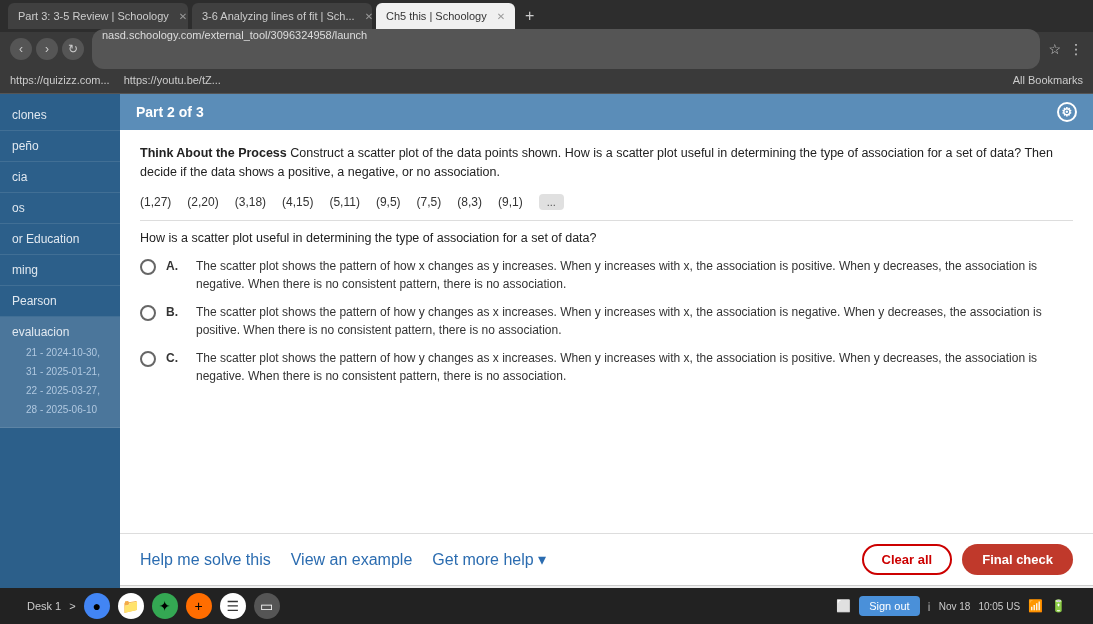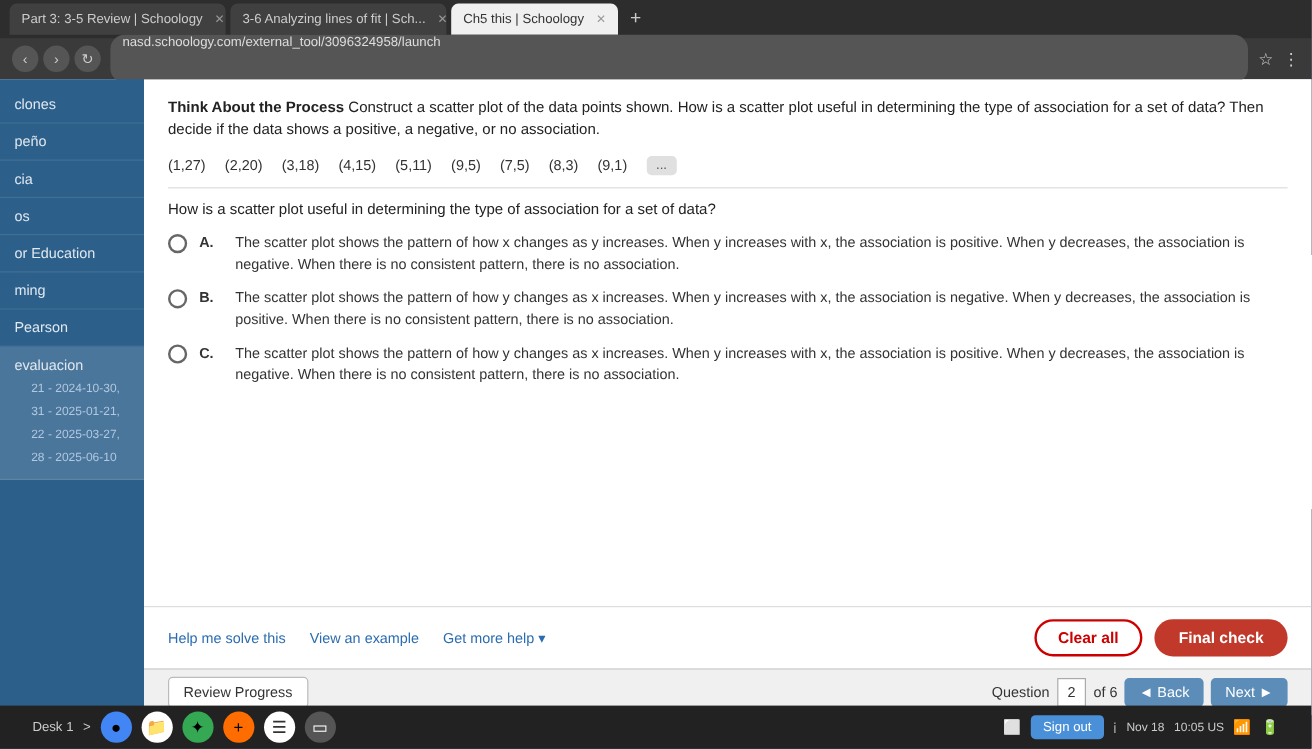--- a/index.html
+++ b/index.html
@@ -269,21 +269,21 @@
       justify-content: space-between;
     }
 
     .action-links {
       display: flex;
       gap: 20px;
       align-items: center;
     }
 
     .action-link {
-      font-size: 12px;
+      font-size: 16px;
       color: #2b6cb0;
       cursor: pointer;
       text-decoration: none;
     }
 
     .clear-all-btn {
       background: white;
       border: 2px solid #c00;
       color: #c00;
       border-radius: 20px;
@@ -449,20 +449,29 @@
       <div class="nav-btn">›</div>
       <div class="nav-btn">↻</div>
     </div>
     <div class="url-field">
       <span>nasd.schoology.com/external_tool/3096324958/launch</span>
     </div>
     <span style="color:#ccc;font-size:14px;">☆</span>
     <span style="color:#ccc;font-size:14px;">⋮</span>
   </div>
 
+  <div class="bookmarks-bar">
+    <div class="bookmark-item">
+      <span>https://quizizz.com...</span>
+    </div>
+    <div class="bookmark-item">
+      <span>https://youtu.be/tZ...</span>
+    </div>
+    <div class="bookmarks-right">All Bookmarks</div>
+  </div>
 </div>
 
 <div class="main-layout">
 
   <div class="sidebar">
     <div class="sidebar-item">
       <span>clones</span>
     </div>
     <div class="sidebar-item">
       <span>peño</span>
@@ -486,20 +495,24 @@
       <div style="margin-bottom:4px;">evaluacion</div>
       <div class="sidebar-sub">21 - 2024-10-30,</div>
       <div class="sidebar-sub">31 - 2025-01-21,</div>
       <div class="sidebar-sub">22 - 2025-03-27,</div>
       <div class="sidebar-sub">28 - 2025-06-10</div>
     </div>
   </div>
 
   <div class="content-area">
 
+    <div class="part-header">
+      <span>Part 2 of 3</span>
+      <div class="settings-icon">⚙</div>
+    </div>
 
     <div class="question-content">
 
       <div class="question-prompt">
         <span class="bold">Think About the Process</span>
         <span> Construct a scatter plot of the data points shown. How is a scatter plot useful in determining the type of association for a set of data? Then decide if the data shows a positive, a negative, or no association.</span>
       </div>
 
       <div class="data-points">
         <span>(1,27)</span>

